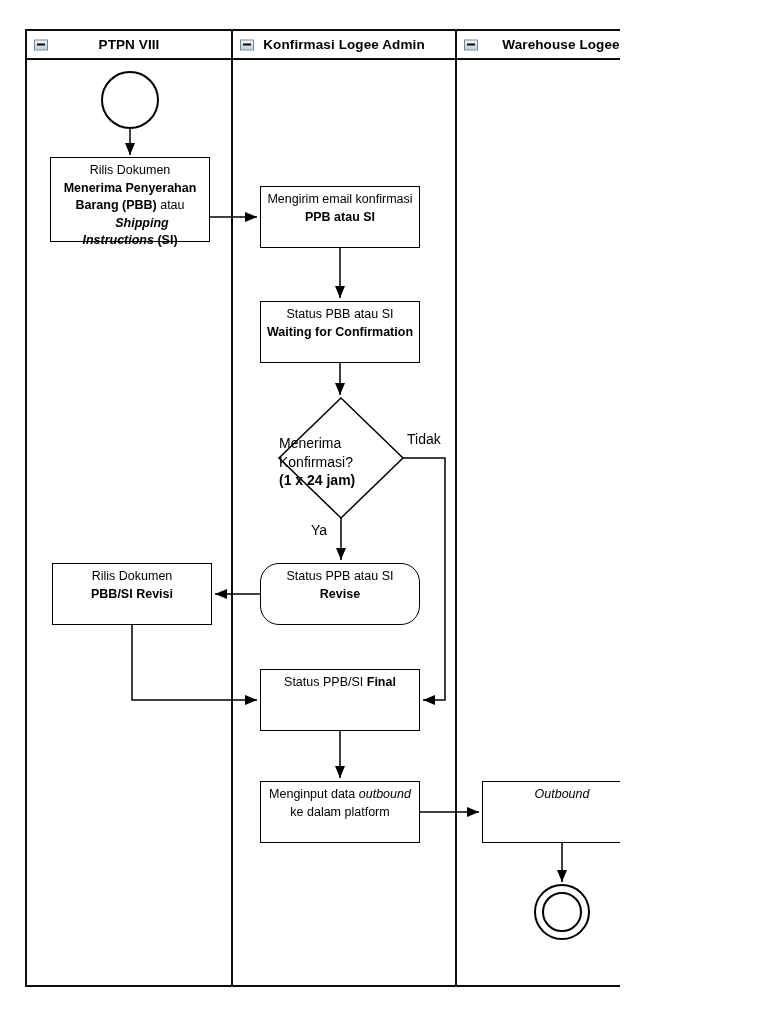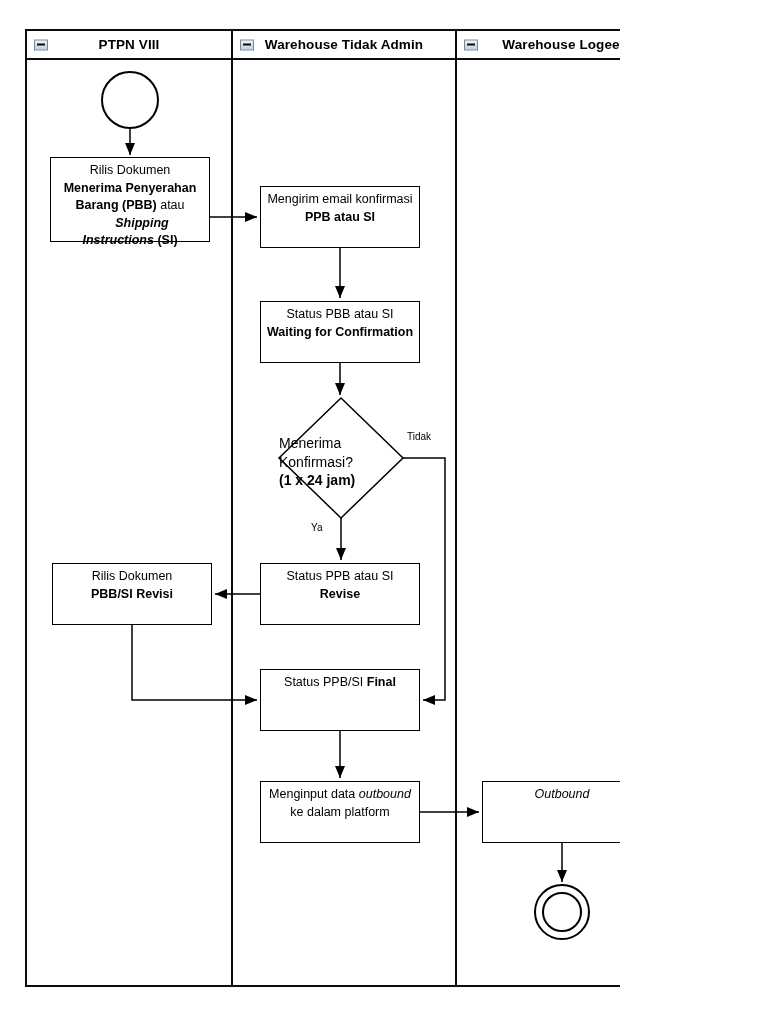--- a/index.html
+++ b/index.html
@@ -39,31 +39,31 @@
     display:flex; flex-direction:column; align-items:center; justify-content:flex-start;
     text-align:center; font-size:12.5px; line-height:1.4; padding:4px;
   }
   .b  { font-weight:bold; }
   .i  { font-style:italic; }
   .bi { font-weight:bold; font-style:italic;margin-left:24px; }
 
   #box-rilis     { left:50px;  top:157px; width:160px; height:85px; }
   #box-email     { left:260px; top:186px; width:160px; height:62px; }
   #box-waiting   { left:260px; top:301px; width:160px; height:62px; }
-  #box-revise    { left:260px; top:563px; width:160px; height:62px; }
+  #box-revise    { left:260px; top:563px; width:160px; height:62px;border-radius:19px; }
   #box-revisi    { left:52px;  top:563px; width:160px; height:62px; }
   #box-final     { left:260px; top:669px; width:160px; height:62px; }
   #box-menginput { left:260px; top:781px; width:160px; height:62px; }
   #box-outbound  { left:482px; top:781px; width:160px; height:62px; }
 
   .diamond-label {
     position:absolute; z-index:2; left:279px; top:434px; width:124px;
     text-align:left; font-size:14px; line-height:1.33;
   }
-  .edge-label { position:absolute; z-index:2; font-size:10px; }
+  .edge-label { position:absolute; z-index:2; font-size:14px; }
   #label-tidak { left:407px; top:431px; }
   #label-ya    { left:311px; top:522px; }
 </style>
 </head>
 <body>
 
 <div class="canvas">
 
   <div class="pool">
     <div class="lane lane-1">
@@ -72,21 +72,21 @@
             <span class="minus"></span>
           </span>
         <span>PTPN VIII</span>
       </div>
     </div>
     <div class="lane lane-2">
       <div class="lane-header">
         <span class="collapse">
             <span class="minus"></span>
           </span>
-        <span>Warehouse Tidak Admin</span>
+        <span>Konfirmasi Logee Admin</span>
       </div>
     </div>
     <div class="lane lane-3">
       <div class="lane-header">
         <span class="collapse">
             <span class="minus"></span>
           </span>
         <span>Warehouse Logee</span>
       </div>
     </div>

